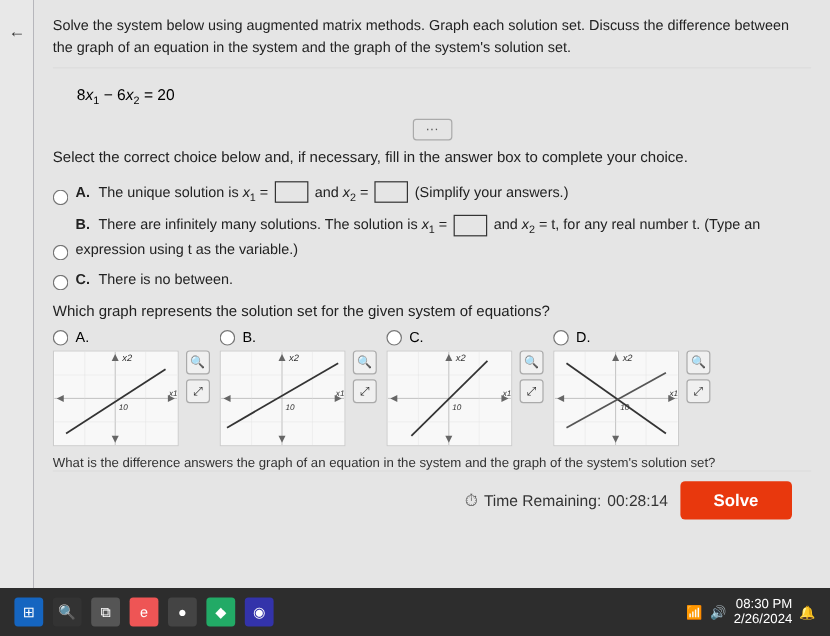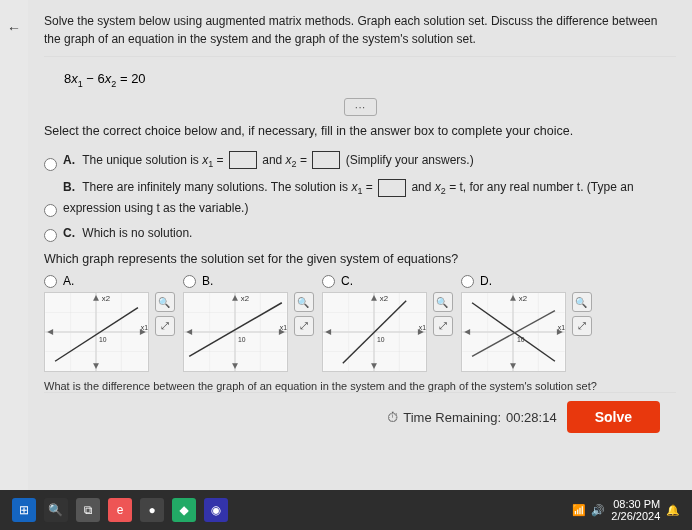--- a/index.html
+++ b/index.html
@@ -146,20 +146,21 @@
       font-weight: normal;
     }
 
     .graph-img {
       width: 105px;
       height: 80px;
       border: 1px solid #ccc;
       background: #fff;
       position: relative;
       overflow: hidden;
+      font-style: italic;
     }
 
     .graph-img svg {
       width: 100%;
       height: 100%;
     }
 
     .graph-icons {
       display: flex;
       flex-direction: column;
@@ -328,21 +329,21 @@
           <span>There are infinitely many solutions. The solution is <span class="math-var">x</span><span class="math-sub">1</span> = </span>
           <span class="answer-box"></span>
           <span> and <span class="math-var">x</span><span class="math-sub">2</span> = t, for any real number t. (Type an expression using t as the variable.)</span>
         </div>
       </div>
 
       <div class="choice-item">
         <input type="radio" name="choice" style="">
         <div class="choice-text">
           <span class="choice-label">C.</span>
-          <span>Which is no solution.</span>
+          <span>There is no between.</span>
         </div>
       </div>
     </div>
 
     <div class="graph-question">Which graph represents the solution set for the given system of equations?</div>
 
     <div class="graph-options">
 
       <div class="graph-option">
         <div class="graph-option-header">
@@ -476,21 +477,21 @@
           <div class="graph-icons">
             <div class="icon-btn">🔍</div>
             <div class="icon-btn">⤢</div>
           </div>
         </div>
       </div>
 
     </div>
 
     <div class="truncated-text">
-      <span>What is the difference between the graph of an equation in the system and the graph of the system's solution set?</span>
+      <span>What is the difference answers the graph of an equation in the system and the graph of the system's solution set?</span>
     </div>
 
     <div class="action-bar">
       <div class="timer-display">
         <span class="timer-icon">⏱</span>
         <span>Time Remaining:</span>
         <span>00:28:14</span>
       </div>
       <button class="next-btn">Solve</button>
     </div>

